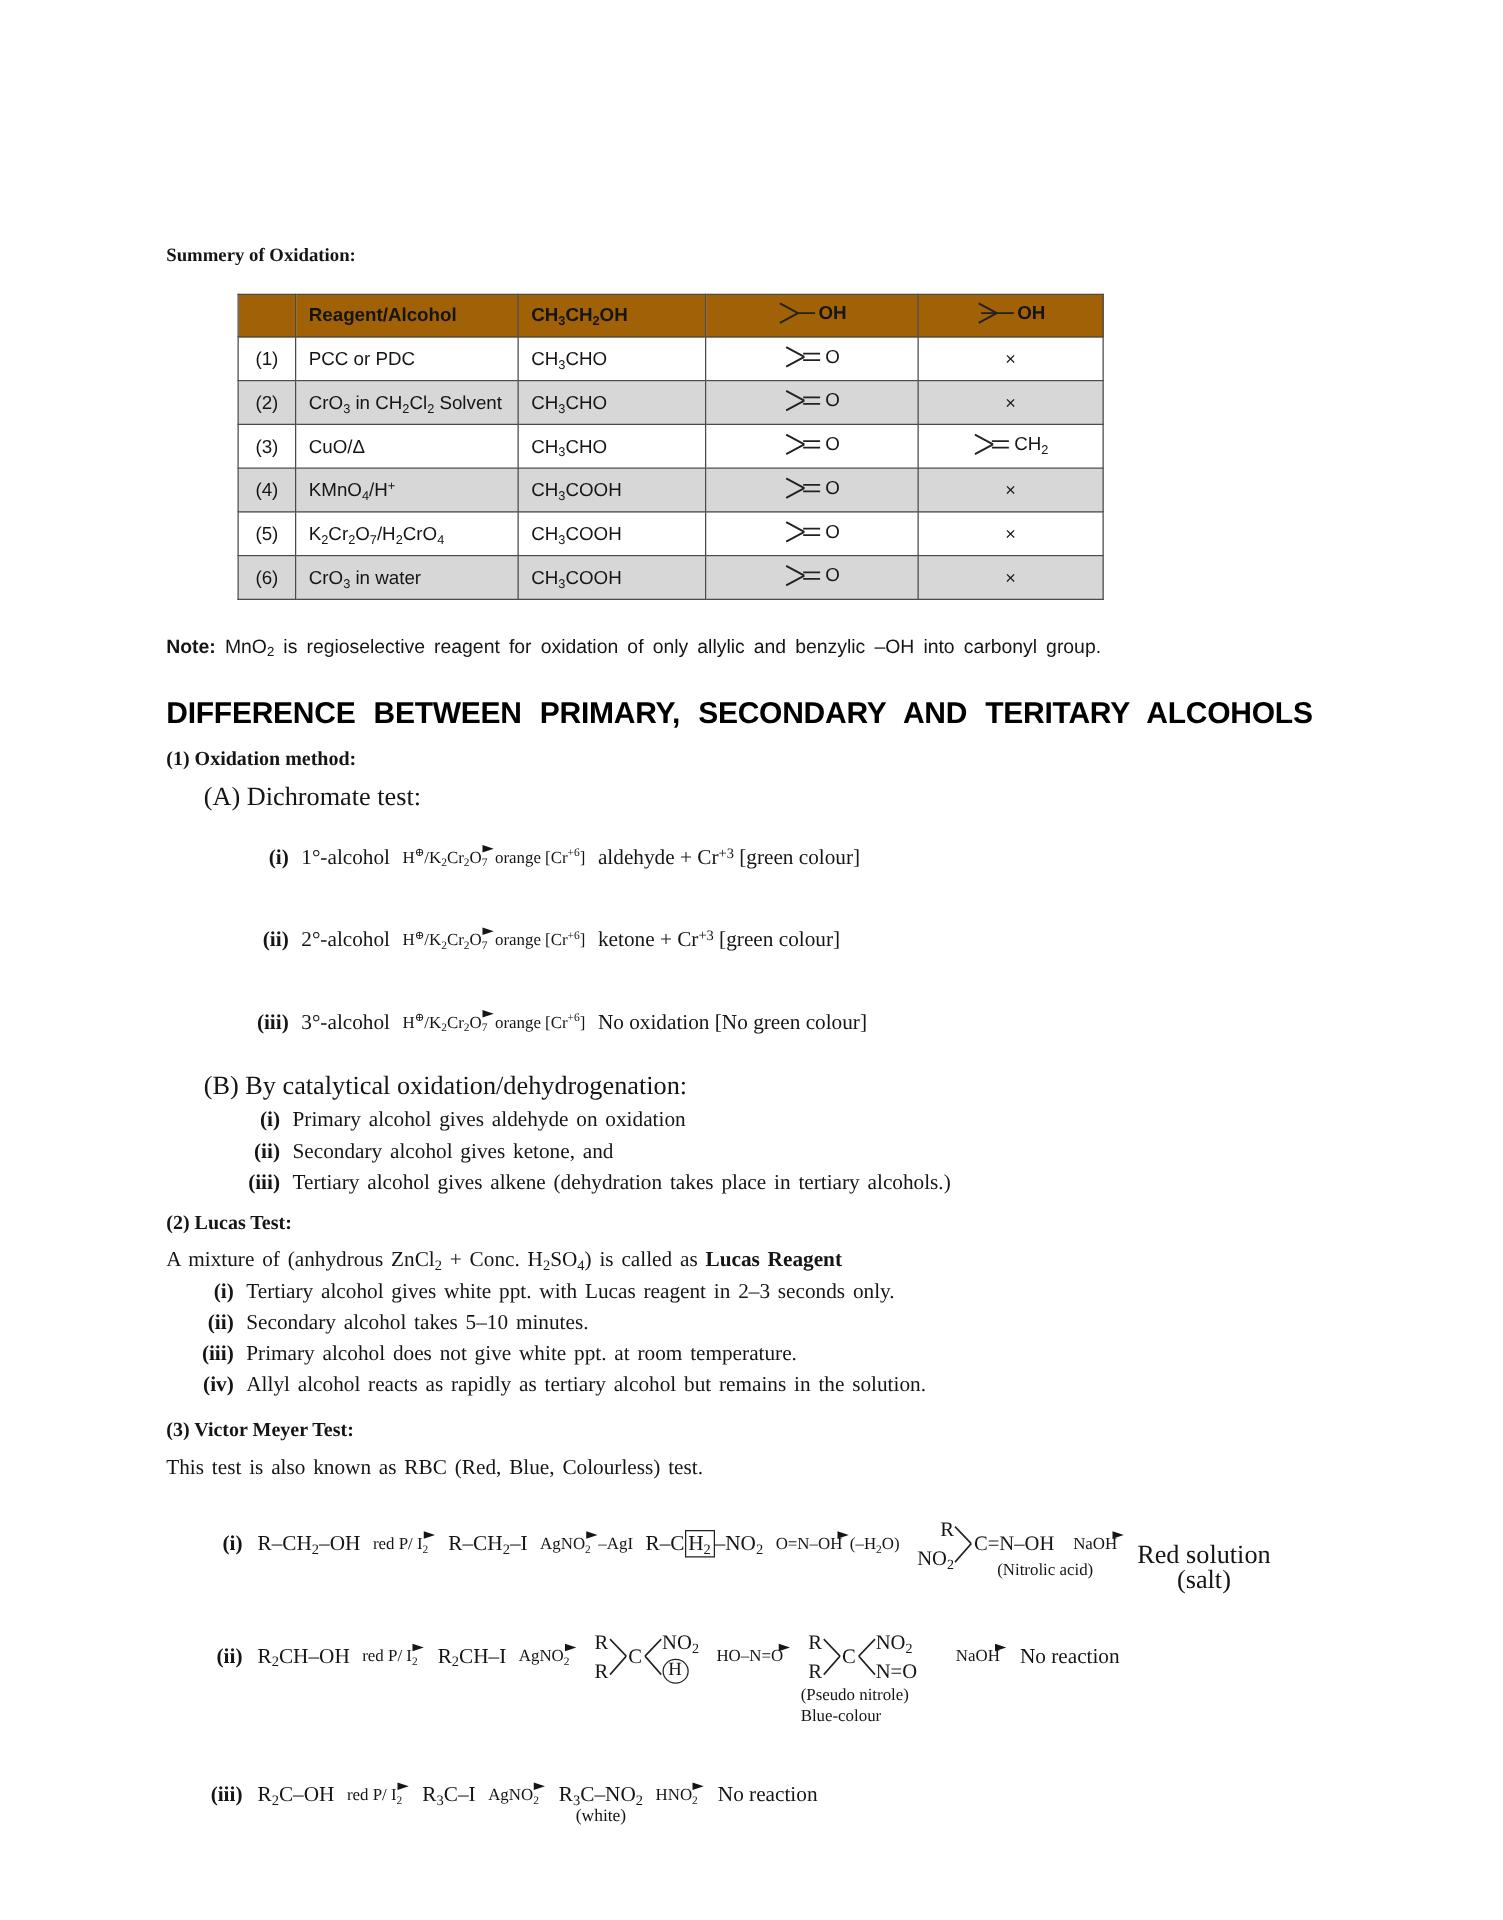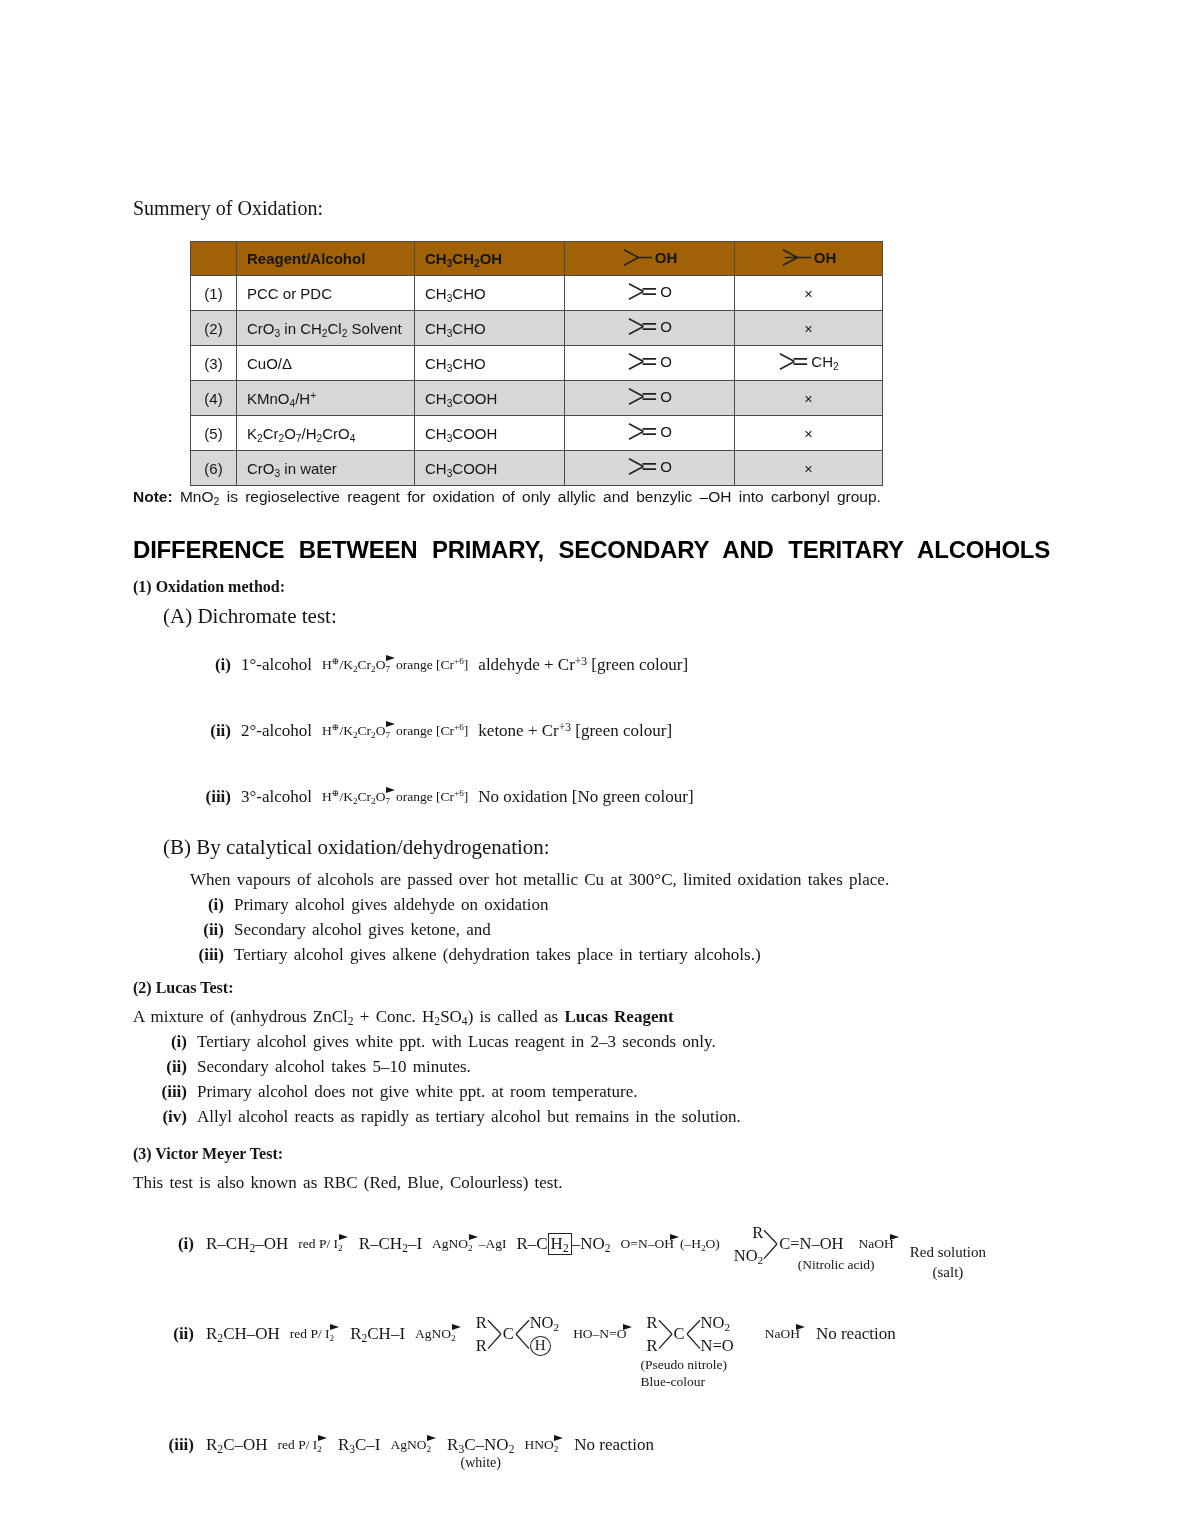--- a/index.html
+++ b/index.html
@@ -5,39 +5,39 @@
   html,body{margin:0;padding:0;background:#ffffff;}
   .page{
     position:relative;width:1202px;height:1536px;background:#fff;
     color:#151515;font-family:"Liberation Serif","DejaVu Serif",serif;
     box-sizing:border-box;padding:197px 60px 0 133px;overflow:hidden;
   }
   .sans{font-family:"Liberation Sans","DejaVu Sans",sans-serif;}
   sub{font-size:68%;vertical-align:-3px;line-height:0;}
   sup{font-size:68%;vertical-align:5px;line-height:0;}
 
-  .summary-heading{font-weight:normal;font-size:20px;}
+  .summary-heading{font-weight:bold;font-size:15px;}
 
   
   table.oxi{border-collapse:collapse;margin:21px 0 0 57px;font-size:15px;
     font-family:"Liberation Sans","DejaVu Sans",sans-serif;}
   table.oxi td,table.oxi th{border:1.6px solid #4a4a4a;padding:0 10px;height:35px;box-sizing:border-box;}
   table.oxi th{background:#a16207;font-weight:bold;height:34px;}
   table.oxi tr.shade td{background:#d7d7d7;}
   .c-num{width:46px;text-align:center;}
   .c-reagent{width:178px;text-align:left;}
   .c-prod{width:150px;text-align:left;}
   .c-sec{width:170px;text-align:center;}
   .c-tert{width:148px;text-align:center;}
   .sym{width:32px;height:25px;vertical-align:middle;}
   .chem-sym{display:inline-flex;align-items:center;gap:1px;white-space:nowrap;}
   .sym-label{font-size:15px;}
   .cross{font-size:14.5px;}
 
-  .note{margin:2px 0 0 0;font-size:15.5px;word-spacing:3px;}
+  .note{margin:29px 0 0 0;font-size:15.5px;word-spacing:3px;}
   .note b{font-weight:bold;}
 
   h1.main-heading{margin:30px 0 0 0;font-family:"Liberation Sans","DejaVu Sans",sans-serif;
     font-size:24px;font-weight:700;letter-spacing:-0.2px;word-spacing:8px;color:#000;}
 
   .sec-title{font-weight:bold;font-size:16px;margin-top:14px;}
   .sub-title{font-weight:normal;font-size:21px;margin:8px 0 0 30px;}
 
   
   .rxn{display:inline-flex;flex-direction:row;align-items:center;margin:0 7px;}
@@ -71,21 +71,21 @@
   .xstruct{display:inline-flex;align-items:center;margin:0 4px;position:relative;}
   .xcol{display:flex;flex-direction:column;gap:3px;font-size:16.5px;}
   .xcol.l{align-items:flex-end;} .xcol.r{align-items:flex-start;}
   .xbond{width:15px;height:40px;}
   .xc{font-size:16.5px;padding:0 1px;}
   .xcap{position:absolute;top:100%;left:-6px;font-size:13.5px;line-height:17px;white-space:nowrap;}
   
   .ystruct{display:inline-flex;align-items:center;position:relative;margin:0 4px;}
   .ycol{display:flex;flex-direction:column;gap:3px;align-items:flex-end;font-size:16.5px;}
   .ycap{position:absolute;left:64px;bottom:-7px;font-size:13.5px;white-space:nowrap;}
-  .result2{display:inline-flex;flex-direction:column;align-items:center;font-size:15px;line-height:20px;margin-top:35px;}
+  .result2{display:inline-flex;flex-direction:column;align-items:center;font-size:21px;line-height:20px;margin-top:35px;}
 </style>
 </head>
 <body>
 
 <svg width="0" height="0" style="position:absolute" aria-hidden="true">
   <defs>
     <g id="g-sec">
         <path d="M2 4.5 L17 12.5 M2 20.5 L17 12.5 M17 12.5 H31" stroke="#222" stroke-width="1.6" fill="none"></path>
       </g>
     <g id="g-tert">
@@ -240,21 +240,20 @@
     <span>3°-alcohol</span>
     <span class="rxn">
       <span class="top">H<sup>⊕</sup>/K<sub>2</sub>Cr<sub>2</sub>O<sub>7</sub></span>
       <span class="bar"></span>
       <span class="bot">orange [Cr<sup>+6</sup>]</span>
     </span>
     <span>No oxidation [No green colour]</span>
   </div>
 
   <div class="sub-title">(B) By catalytical oxidation/dehydrogenation:</div>
-  <p class="plain-par">When vapours of alcohols are passed over hot metallic Cu at 300°C, limited oxidation takes place.</p>
 
   <div class="list list-b">
     <div class="item">
         <span class="marker">(i)</span>
         <span>Primary alcohol gives aldehyde on oxidation</span>
       </div>
     <div class="item">
         <span class="marker">(ii)</span>
         <span>Secondary alcohol gives ketone, and</span>
       </div>

